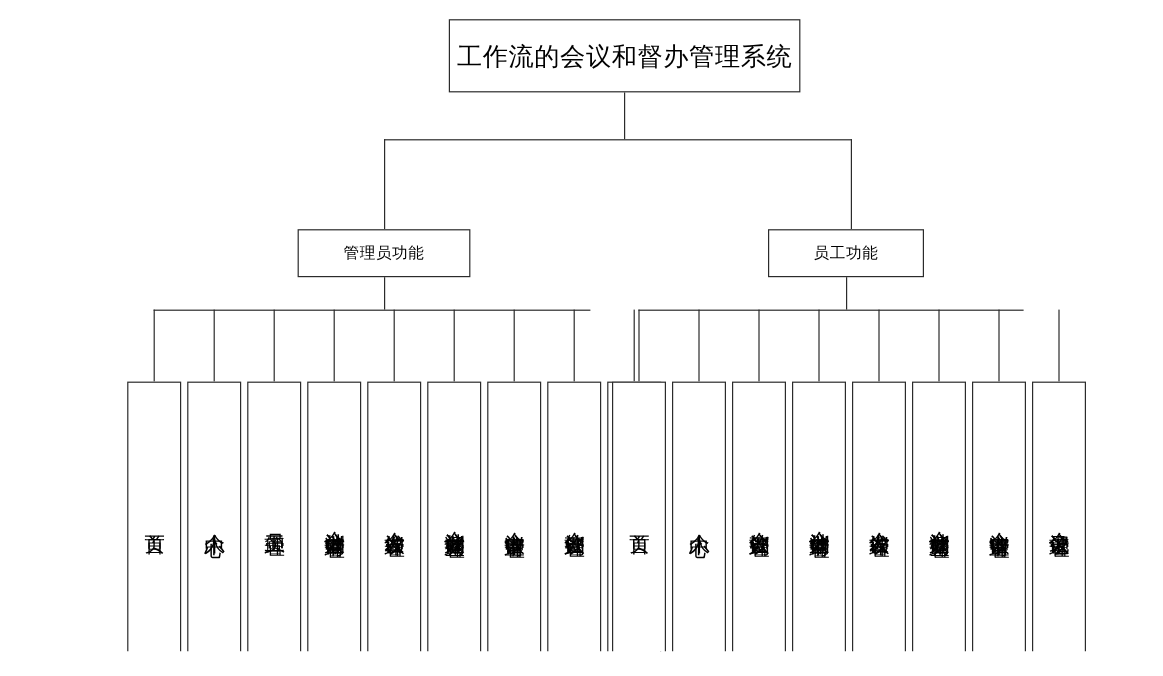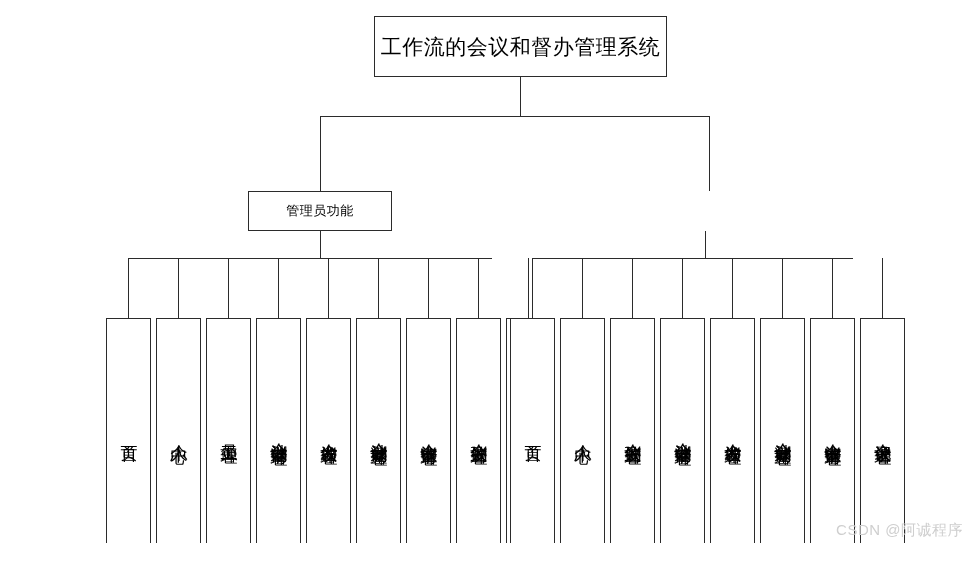--- a/index.html
+++ b/index.html
@@ -91,20 +91,23 @@
   <div class="line vline" style="left:519.5px; top:77px; height:39px;"></div>
 
   <div class="line hline" style="left:320px; top:116px; width:390px;"></div>
 
   <div class="line vline" style="left:320px; top:116px; height:75px;"></div>
   <div class="line vline" style="left:708.6px; top:116px; height:75px;"></div>
 
   <div class="box lvl2-box lvl2-admin">
     <span>管理员功能</span>
   </div>
+  <div class="box lvl2-box lvl2-staff">
+    <span>员工功能</span>
+  </div>
 
   <div class="line vline" style="left:320px; top:231px; height:27px;"></div>
   <div class="line vline" style="left:704.6px; top:231px; height:27px;"></div>
 
   <div class="line hline" style="left:128px; top:258px; width:364px;"></div>
   <div class="line hline" style="left:532px; top:258px; width:321px;"></div>
 
   <div id="leaf-layer">
       <div class="line vline" style="left: 127.8px; top: 258px; height: 60px;"></div>
       <div class="box leaf-box" style="left: 106px;">
@@ -169,14 +172,13 @@
       <div class="line vline" style="left: 831.8px; top: 258px; height: 60px;"></div>
       <div class="box leaf-box" style="left: 810px;">
         <span class="leaf-label">会议室申请管理</span>
       </div>
       <div class="line vline" style="left: 881.8px; top: 258px; height: 60px;"></div>
       <div class="box leaf-box" style="left: 860px;">
         <span class="leaf-label">会议记录管理</span>
       </div>
     </div>
 
-  <div class="watermark">CSDN @阿诚程序</div>
 </div>
 
 </body></html>

